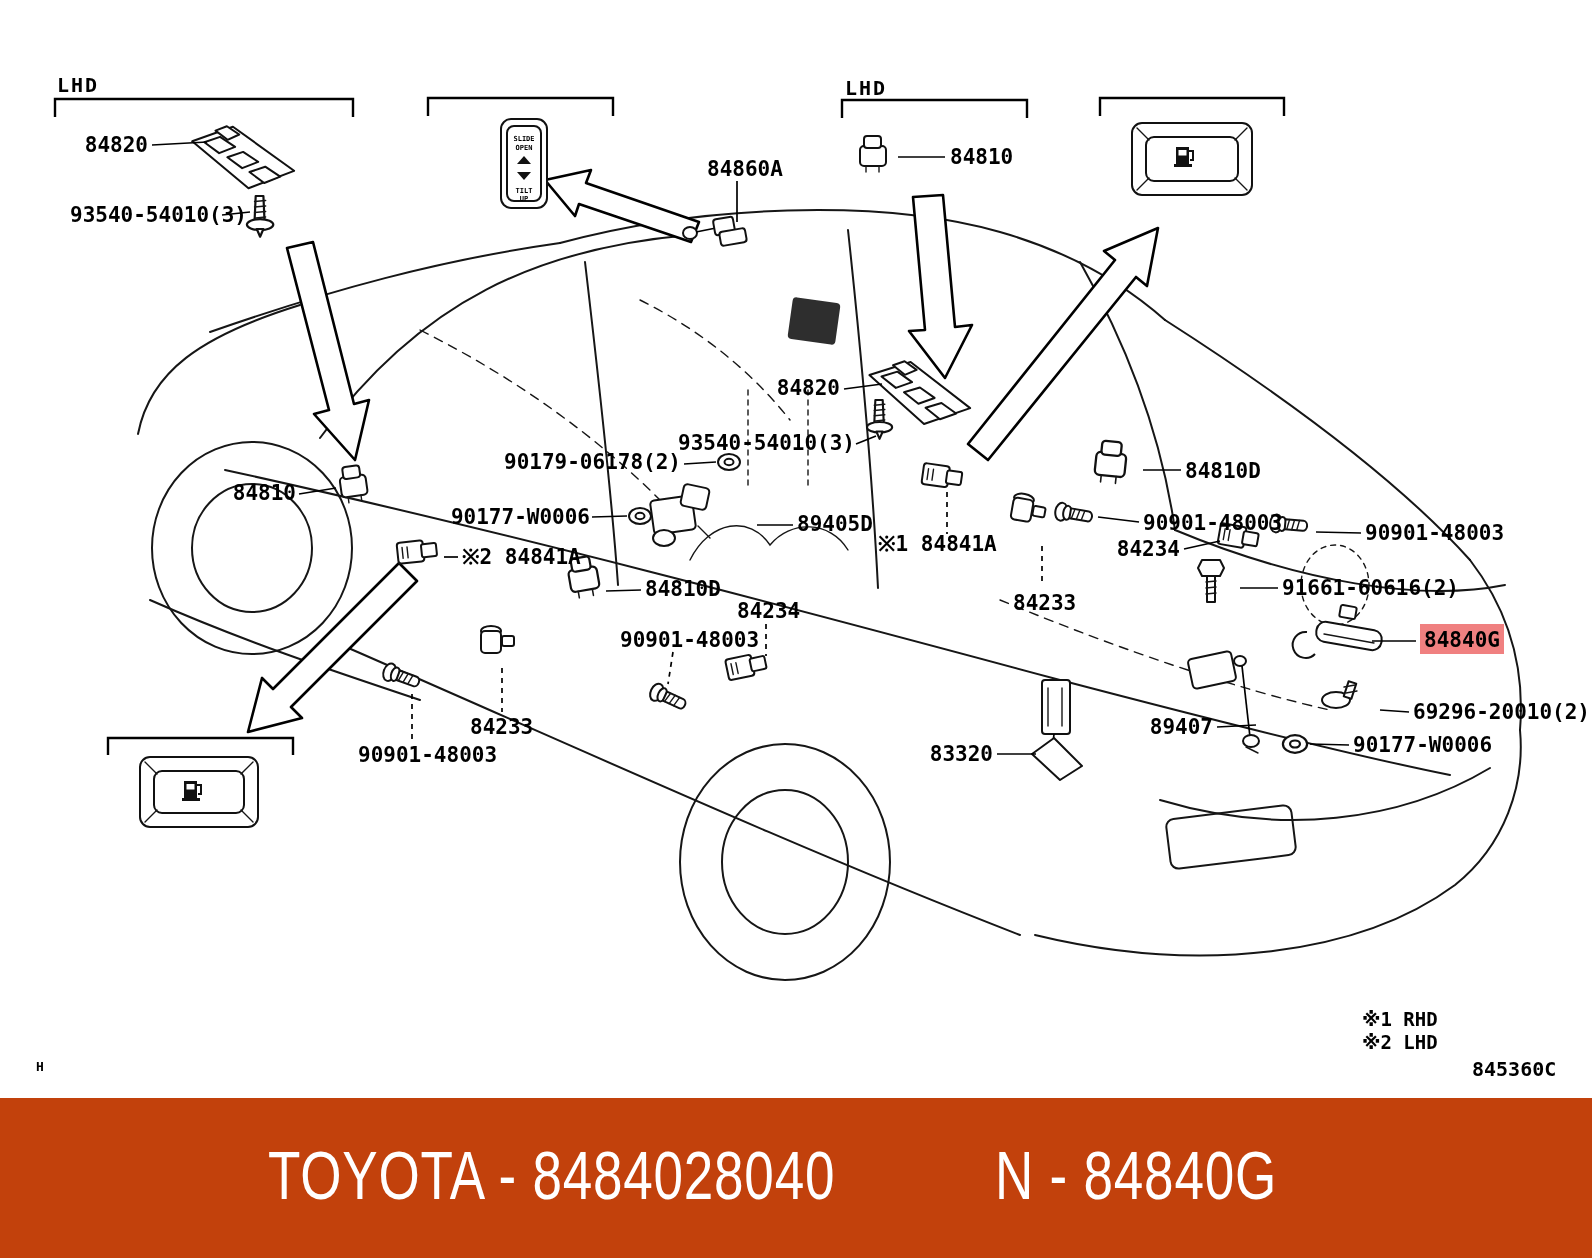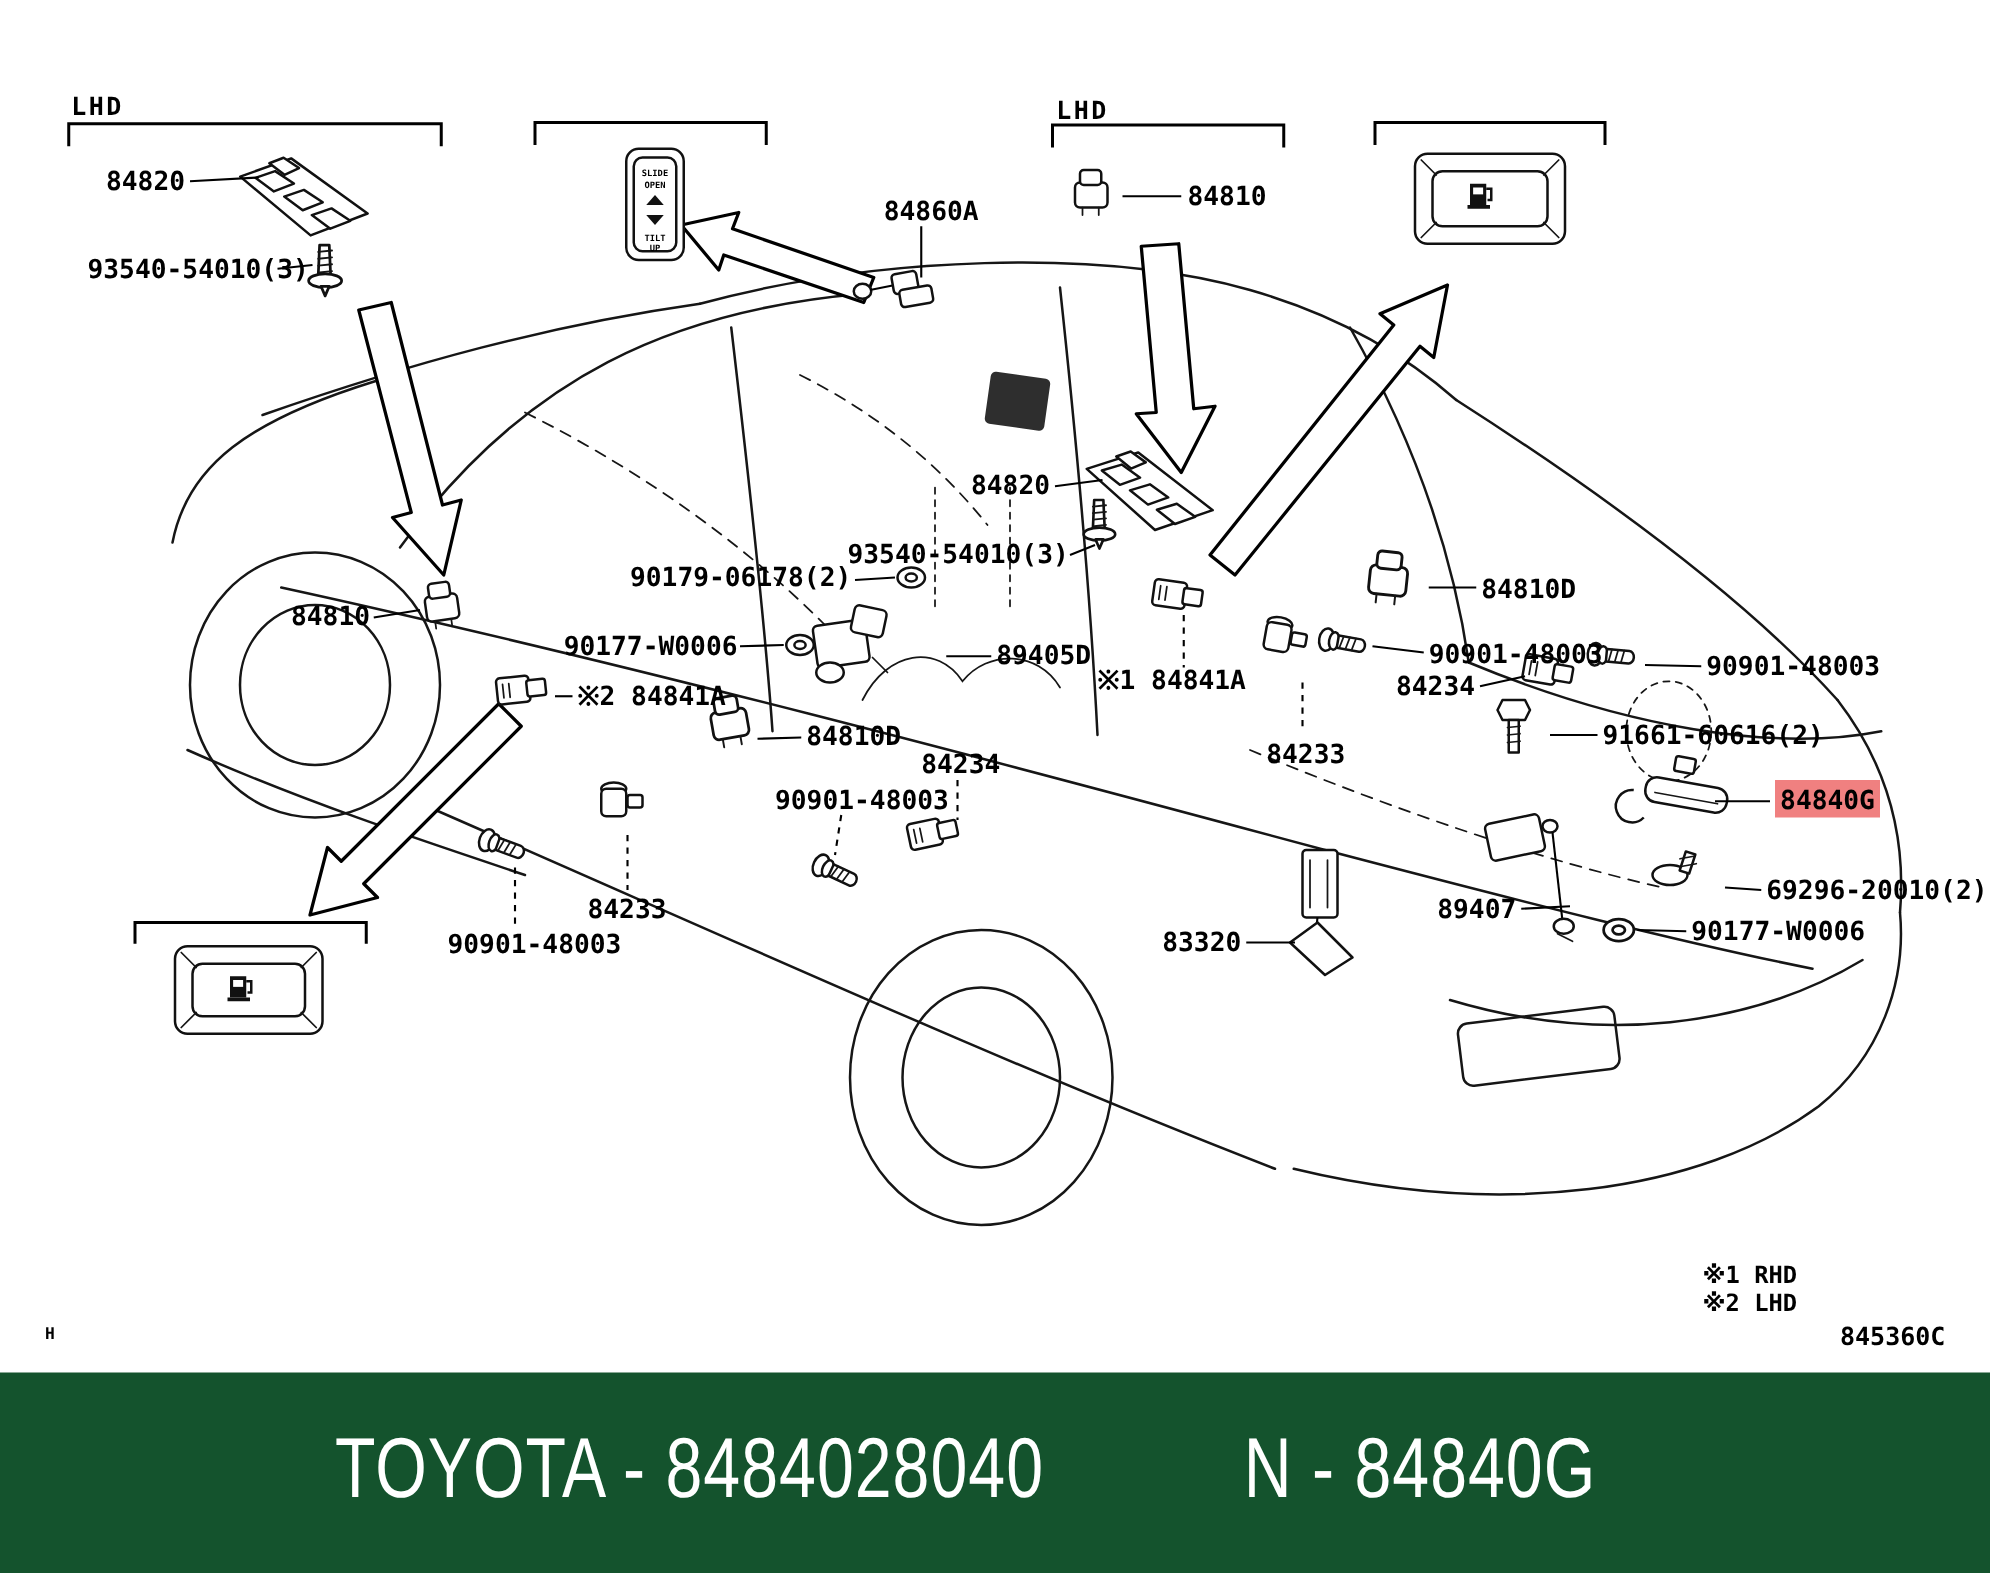--- a/index.html
+++ b/index.html
@@ -17,21 +17,21 @@
   .car{stroke:#161616;stroke-width:2;fill:none;stroke-linecap:round;}
   .thin{stroke:#161616;stroke-width:1.4;fill:none;stroke-linecap:round;}
   .dash{stroke-dasharray:9 7;}
   .dash2{stroke-dasharray:5 5;}
   .ln{stroke:#000;stroke-width:1.7;fill:none;}
   .brk{stroke:#000;stroke-width:2.4;fill:none;}
   .arrow{fill:#fff;stroke:#000;stroke-width:2.6;stroke-linejoin:round;}
   .part{stroke:#111;stroke-width:2;fill:#fff;stroke-linejoin:round;}
   .partf{fill:#111;stroke:none;}
   
-  .footer{position:absolute;left:0;bottom:0;width:1592px;height:160px;background:#14532d;}
+  .footer{position:absolute;left:0;bottom:0;width:1592px;height:160px;background:#c2410c;}
   .footer span{position:absolute;top:50%;transform:translateY(-54%) scaleX(0.78);transform-origin:left center;
     color:#fff;font-family:"Liberation Sans",sans-serif;font-weight:400;font-size:68px;
     letter-spacing:1px;white-space:nowrap;}
   .footer .f-left{left:268px;}
   .footer .f-right{left:995px;}
 </style>
 </head>
 <body>
 
 <div class="stage">

